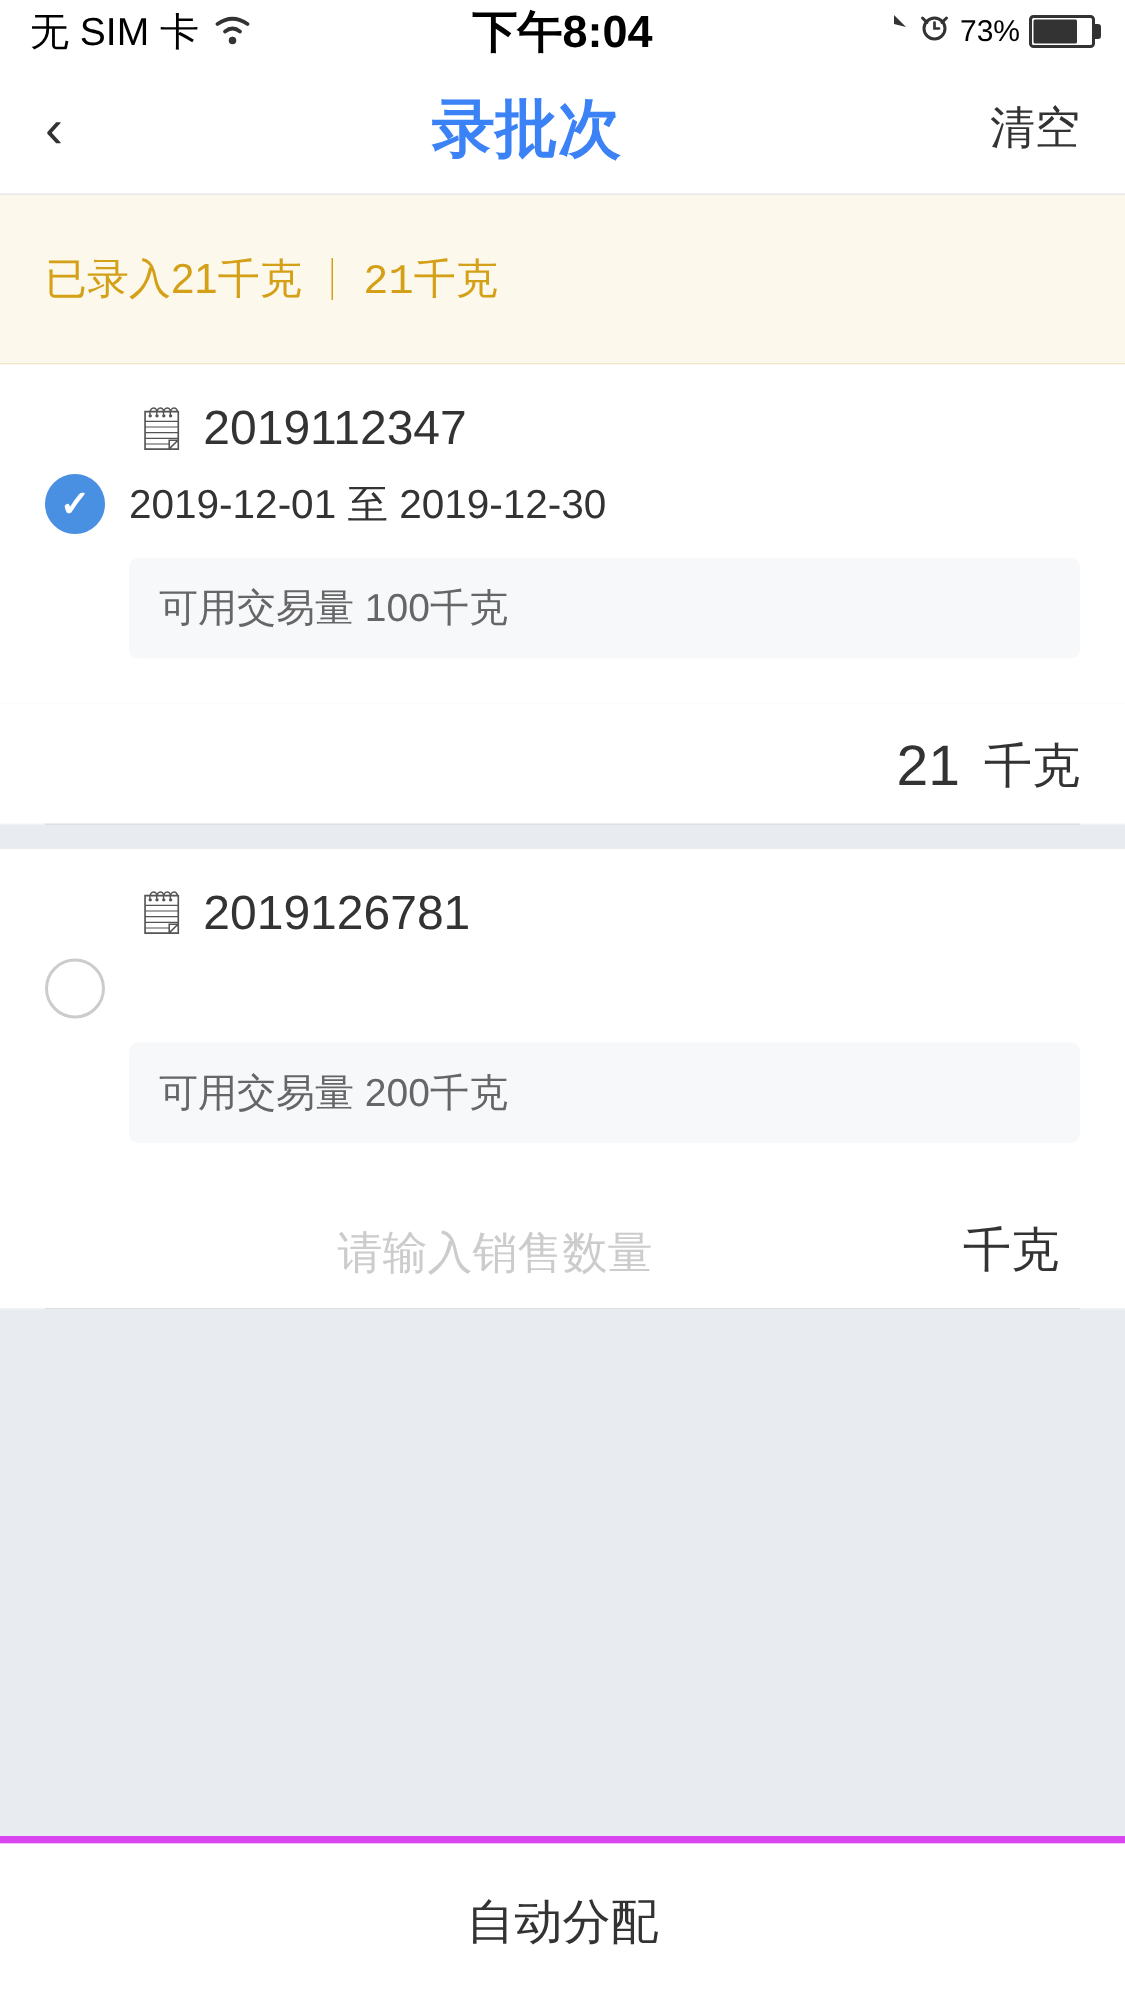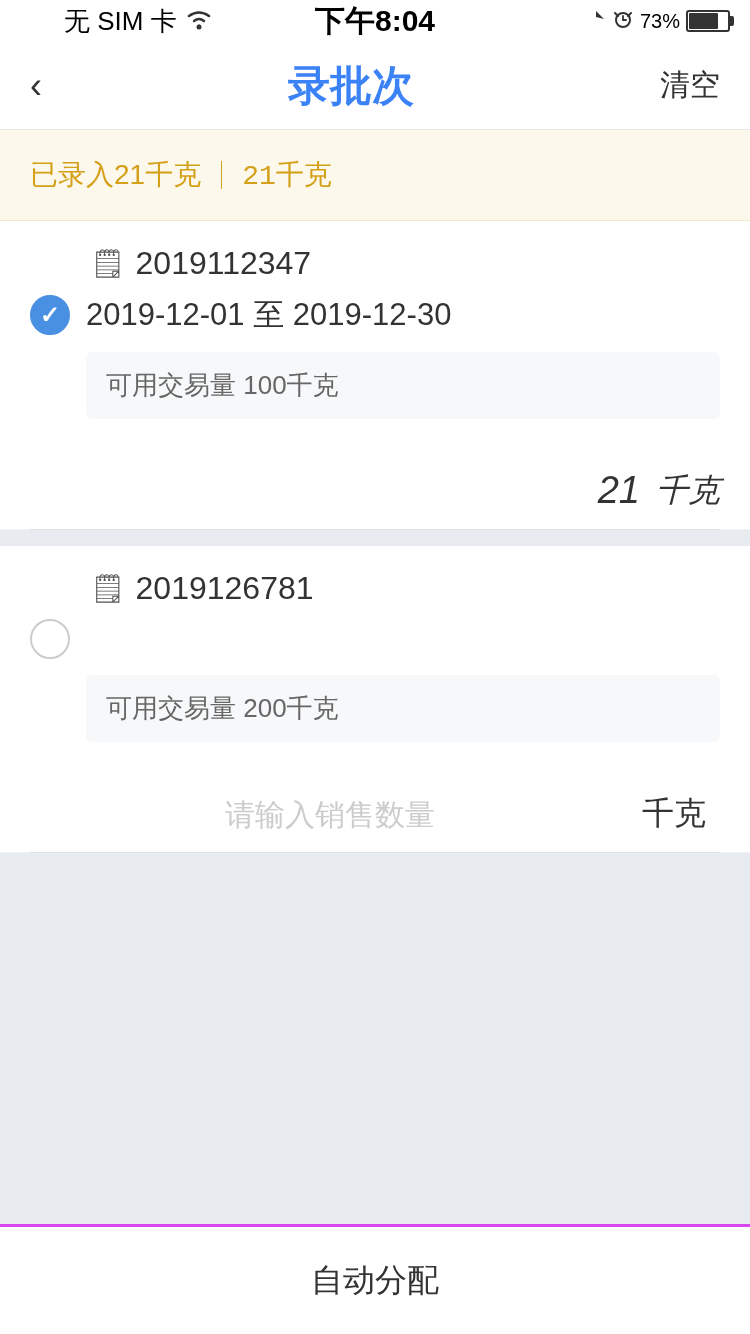--- a/index.html
+++ b/index.html
@@ -23,21 +23,20 @@
       justify-content: space-between;
       padding: 0 20px;
       font-size: 26px;
       font-weight: 500;
     }
     .status-left {
       display: flex;
       align-items: center;
       gap: 8px;
       font-size: 26px;
-      margin-left: 44px;
     }
     .status-center {
       font-size: 30px;
       font-weight: 600;
       position: absolute;
       left: 50%;
       transform: translateX(-50%);
     }
     .status-right {
       display: flex;
@@ -99,21 +98,21 @@
     .nav-clear {
       font-size: 30px;
       color: #333;
       cursor: pointer;
     }
 
     
     .summary-bar {
       width: 100%;
       background: #fdf8ec;
-      padding: 26px 30px;
+      padding: 37px 30px;
       display: flex;
       align-items: center;
       gap: 20px;
       border-bottom: 1px solid #f0e8c8;
     }
     .summary-text {
       font-size: 28px;
       color: #d4a017;
     }
     .summary-divider {
@@ -169,41 +168,41 @@
       background: #4a90e2;
       border-color: #4a90e2;
     }
     .radio-btn.selected::after {
       content: '✓';
       color: #fff;
       font-size: 24px;
       font-weight: bold;
     }
     .batch-date {
-      font-size: 31px;
+      font-size: 27px;
       color: #333;
       text-align: right;
     }
     .avail-box {
       margin-left: 56px;
       background: #f7f8fa;
       border-radius: 6px;
       padding: 16px 20px;
       font-size: 26px;
       color: #666;
     }
 
     
     .quantity-row {
       display: flex;
+      align-items: center;
       justify-content: flex-end;
       padding: 20px 30px 16px 30px;
       background: #fff;
       gap: 16px;
-      font-style: italic;
     }
     .quantity-value {
       font-size: 38px;
       color: #333;
       font-weight: 400;
     }
     .quantity-unit {
       font-size: 32px;
       color: #333;
     }
@@ -260,21 +259,21 @@
 
     
     .bottom-bar {
       position: fixed;
       bottom: 0;
       left: 0;
       width: 750px;
       height: 110px;
       display: flex;
       background: #fff;
-      border-top: 3px solid #d946ef;
+      border-top: 5px solid #d946ef;
       flex-direction: column;
     }
     .btn-auto {
       flex: 1;
       display: flex;
       align-items: center;
       justify-content: center;
       font-size: 32px;
       color: #333;
       background: #fff;

